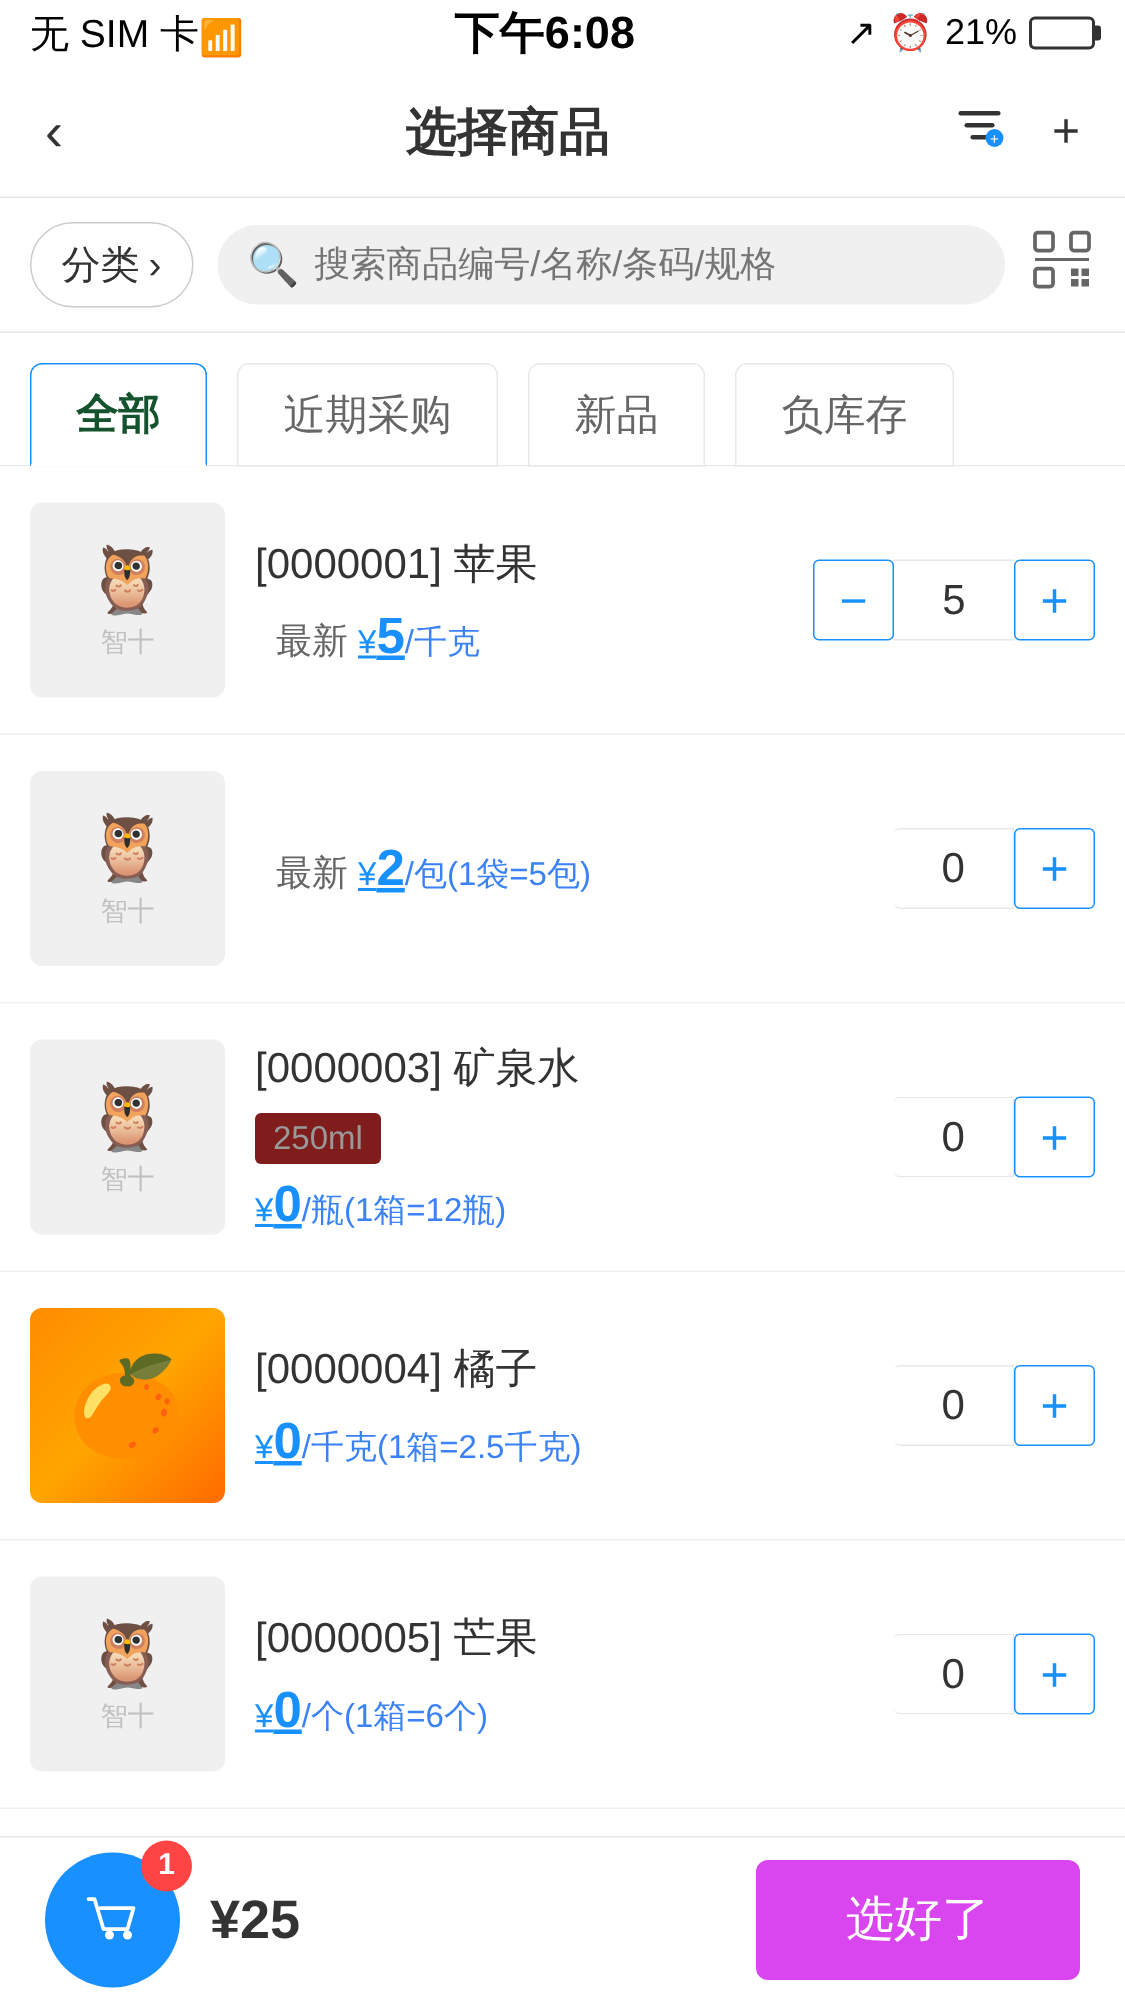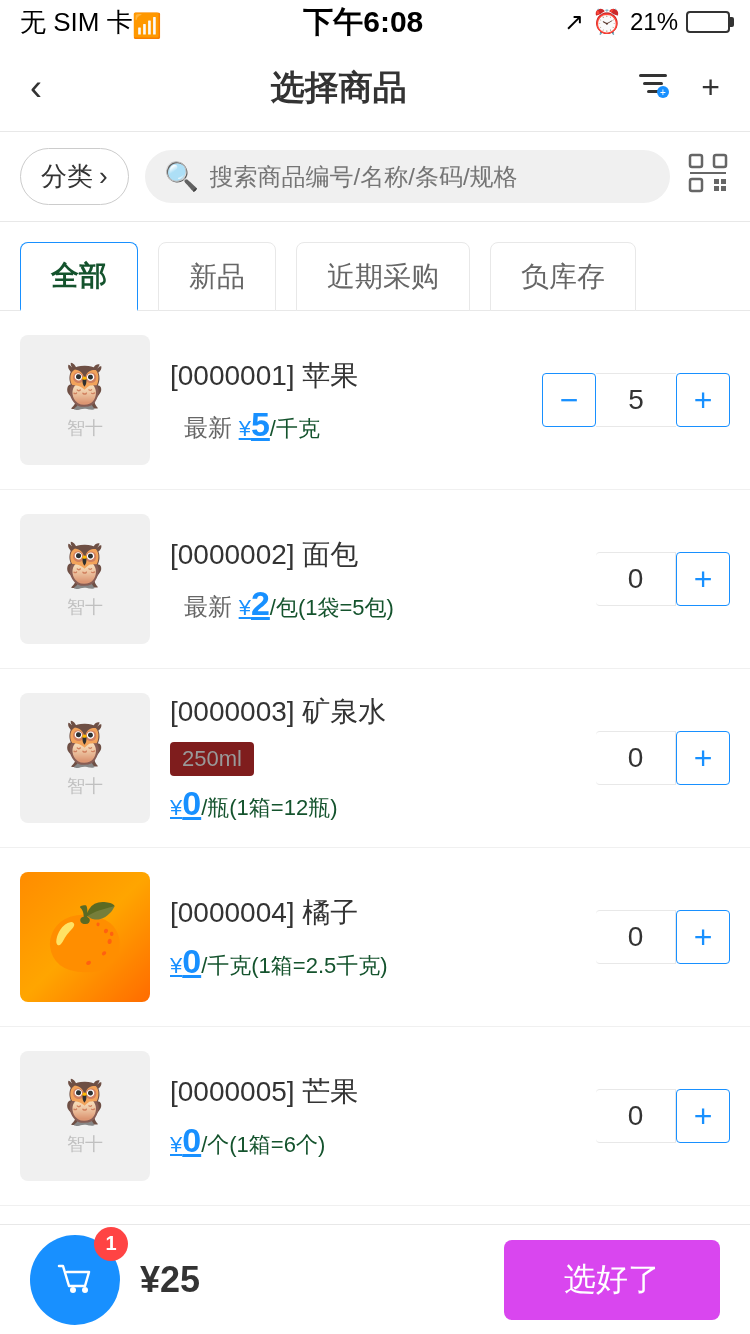--- a/index.html
+++ b/index.html
@@ -224,21 +224,21 @@
       font-size: 22px;
       text-decoration: underline;
     }
     .price-value {
       color: #1890ff;
       font-size: 34px;
       font-weight: 700;
       text-decoration: underline;
     }
     .price-unit {
-      color: #14532d;
+      color: #3b82f6;
       font-size: 22px;
     }
 
     
     .qty-control {
       display: flex;
       align-items: center;
       gap: 0;
       flex-shrink: 0;
     }
@@ -410,22 +410,22 @@
       <rect x="28" y="28" width="5" height="5" fill="#666"></rect>
       <rect x="35" y="28" width="5" height="5" fill="#666"></rect>
       <rect x="28" y="35" width="5" height="5" fill="#666"></rect>
       <rect x="35" y="35" width="5" height="5" fill="#666"></rect>
     </svg>
   </span>
 </div>
 
 <div class="tabs-bar">
   <button class="tab-item active">全部</button>
+  <button class="tab-item">近期采购</button>
   <button class="tab-item">新品</button>
-  <button class="tab-item">近期采购</button>
   <button class="tab-item">负库存</button>
 </div>
 
 <div class="product-list">
 
   <div class="product-item">
     <div class="product-image">
       <div class="placeholder-logo">
         <span class="owl-icon">🦉</span>
         <span class="owl-text">智十</span>
@@ -446,21 +446,20 @@
   </div>
 
   <div class="product-item">
     <div class="product-image">
       <div class="placeholder-logo">
         <span class="owl-icon">🦉</span>
         <span class="owl-text">智十</span>
       </div>
     </div>
     <div class="product-info">
-      <div class="product-name">[0000002] 面包</div>
       <div class="product-price">
         <span class="price-label">最新 </span>
         <span class="price-currency">¥</span><span class="price-value">2</span><span class="price-unit">/包(1袋=5包)</span>
       </div>
     </div>
     <div class="qty-control">
       <input class="qty-input" value="0" type="text" style="border-radius: 4px 0px 0px 4px; border-right: 1px solid rgb(232, 232, 232);">
       <button class="qty-btn">+</button>
     </div>
   </div>

